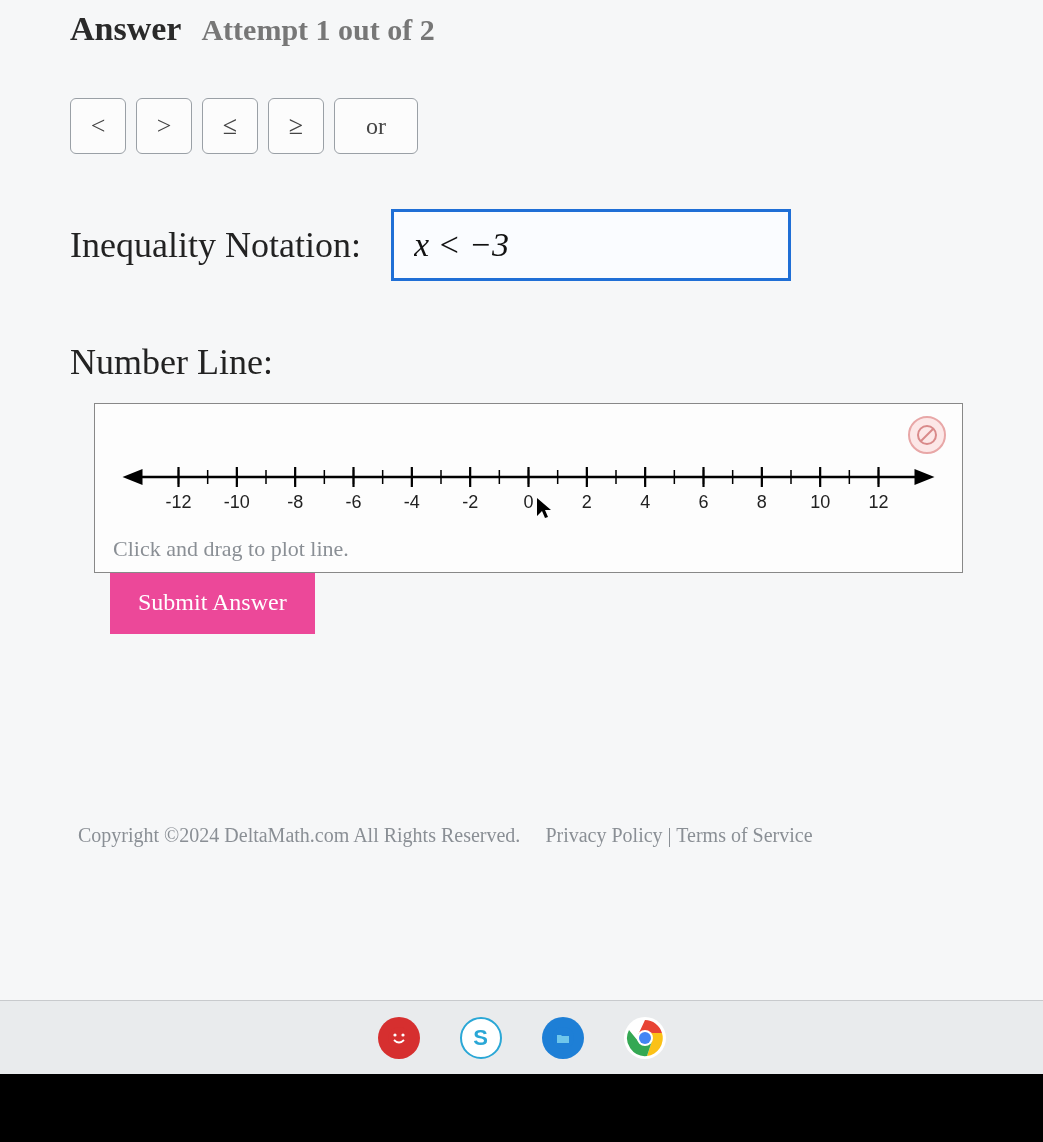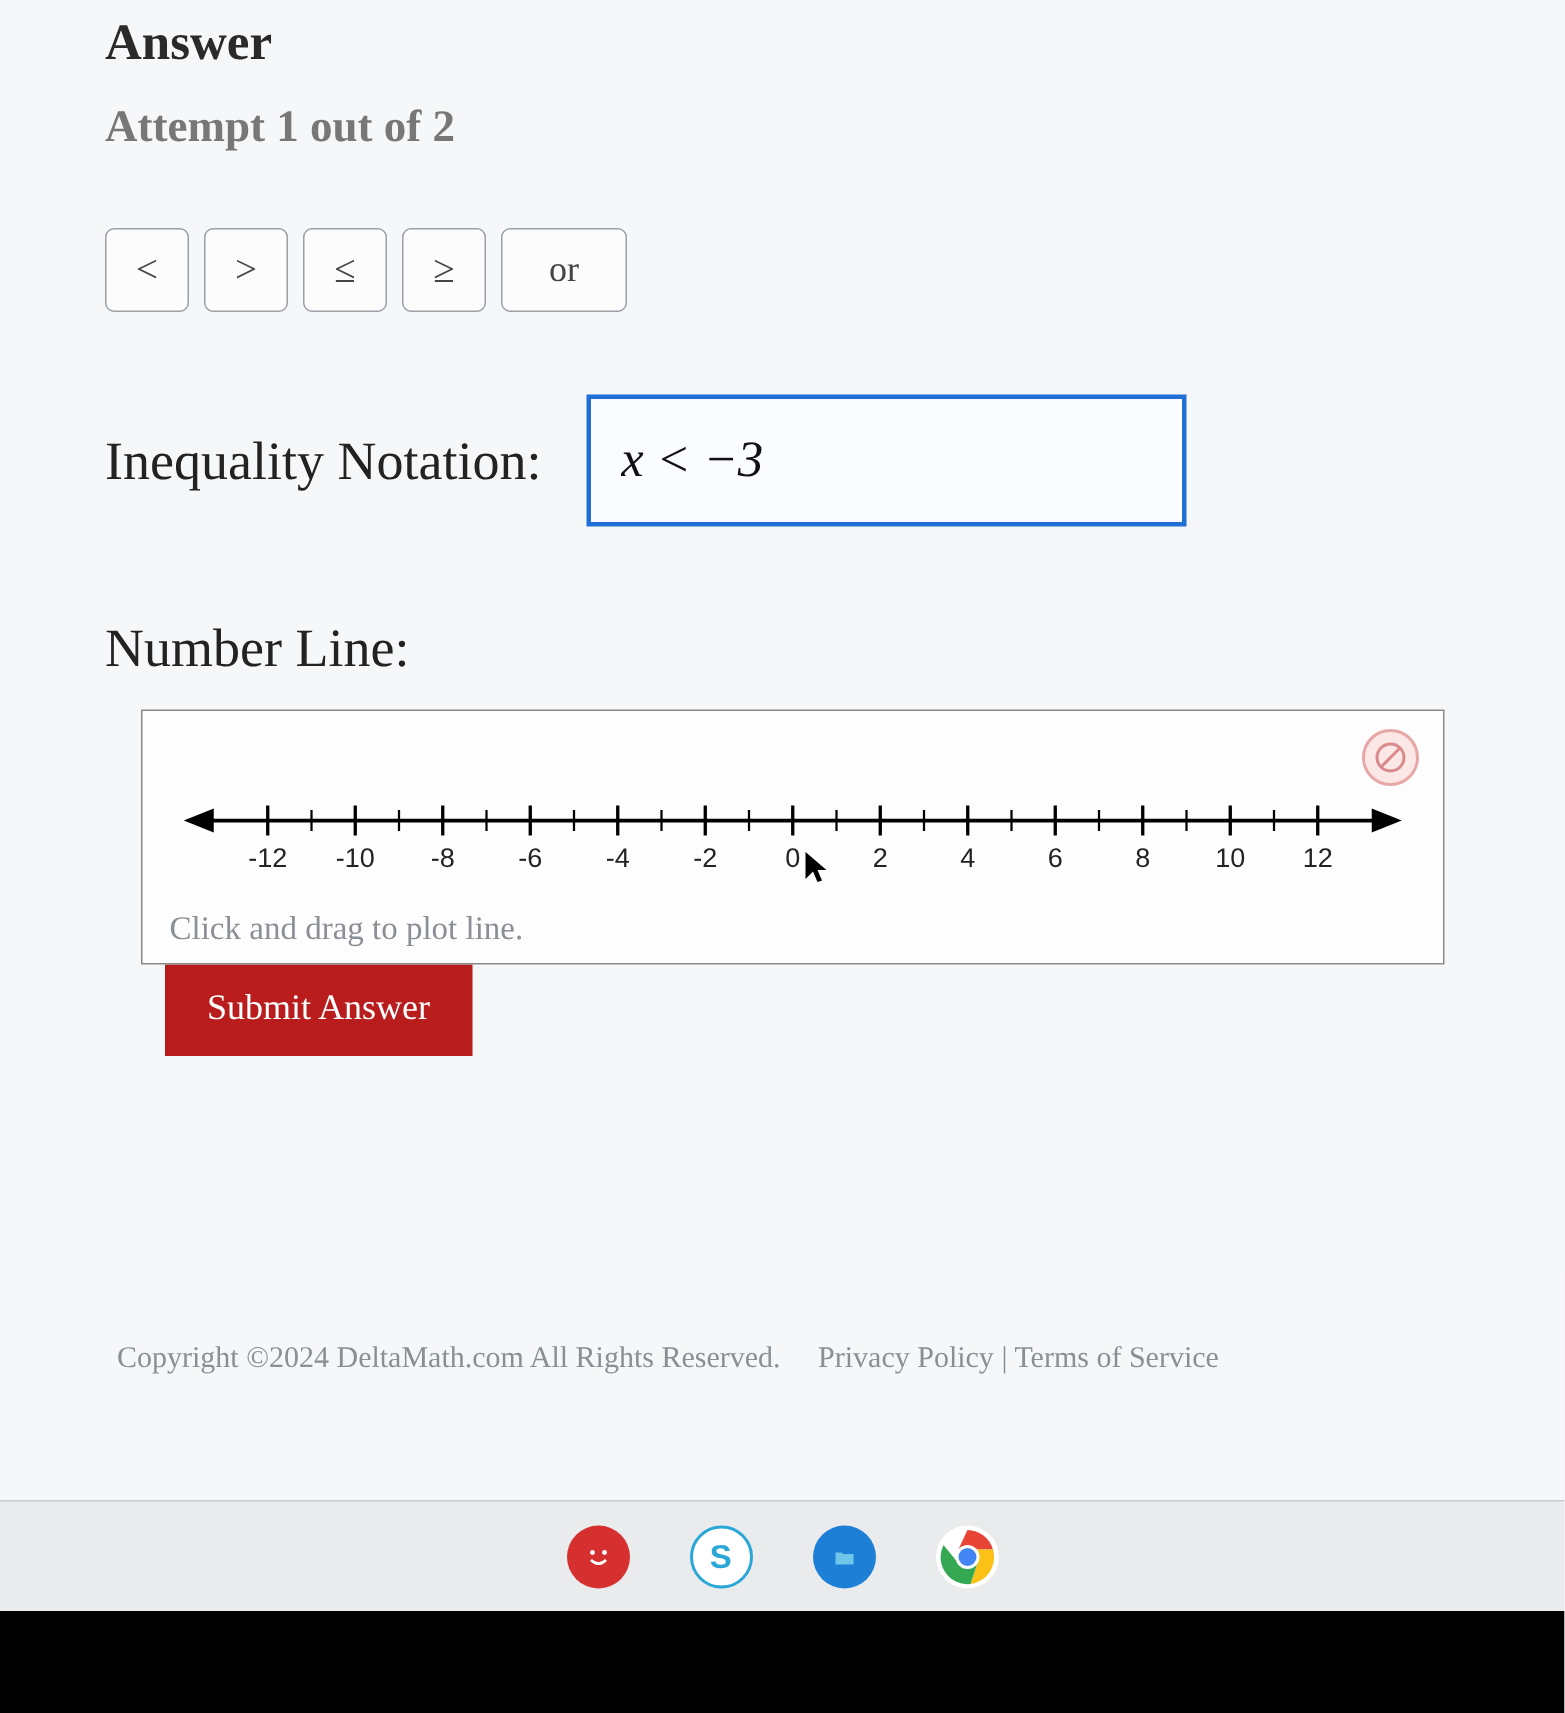--- a/index.html
+++ b/index.html
@@ -12,21 +12,20 @@
   .content {
     background: #f6f7f8;
     padding: 10px 60px 40px 70px;
     min-height: 1000px;
   }
   .answer-header {
     display: flex;
     align-items: baseline;
     gap: 20px;
     margin-bottom: 50px;
-    flex-direction: column;
   }
   .answer-title {
     font-size: 34px;
     font-weight: bold;
     color: #2a2a2a;
   }
   .attempt-text {
     font-size: 30px;
     color: #777;
     font-weight: bold;
@@ -59,21 +58,21 @@
     align-items: center;
     gap: 30px;
     margin-bottom: 60px;
   }
   .notation-label {
     font-size: 36px;
     color: #222;
   }
   .notation-input {
     width: 400px;
-    height: 88px;
+    height: 72px;
     border: 3px solid #1f6fd6;
     background: #fafcff;
     font-size: 34px;
     padding: 0 20px;
     font-family: "Times New Roman", serif;
     font-style: italic;
     color: #111;
     outline: none;
   }
   .number-line-label {
@@ -107,21 +106,21 @@
   .nl-svg { width: 100%; height: 110px; display:block; }
   .nl-hint {
     text-align: left;
     font-size: 22px;
     color: #8a8f95;
     margin-top: 4px;
   }
   .submit-btn {
     margin-top: -2px;
     margin-left: 40px;
-    background: #b91c1c;
+    background: #ec4899;
     color: #fff;
     border: none;
     font-size: 24px;
     padding: 18px 28px;
     cursor: pointer;
     font-family: "Times New Roman", serif;
   }
   .footer {
     margin-top: 190px;
     font-size: 20px;

